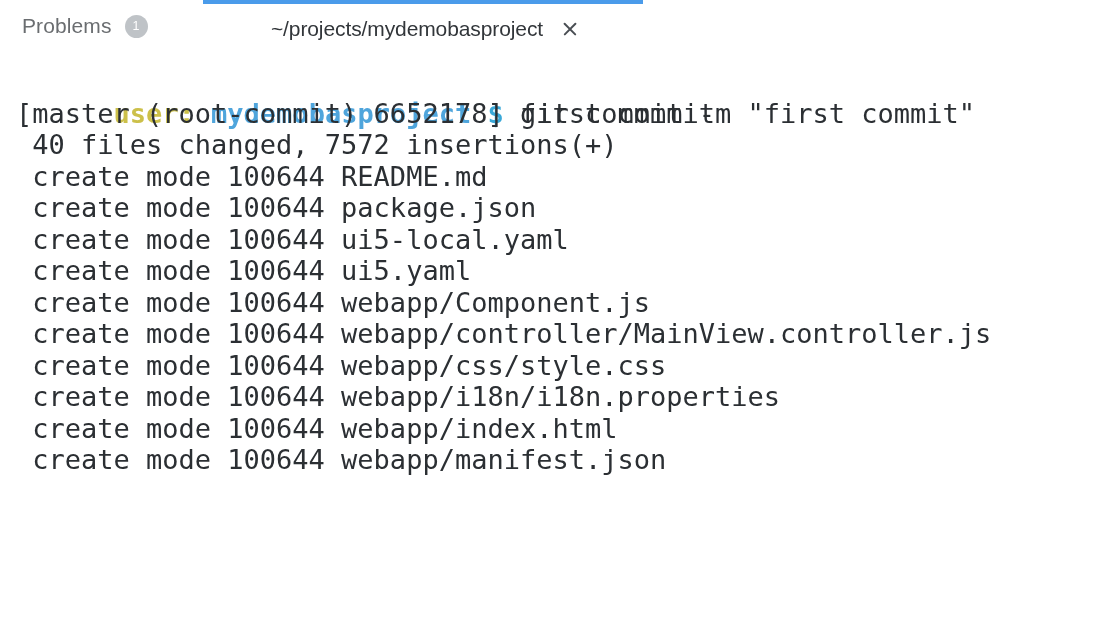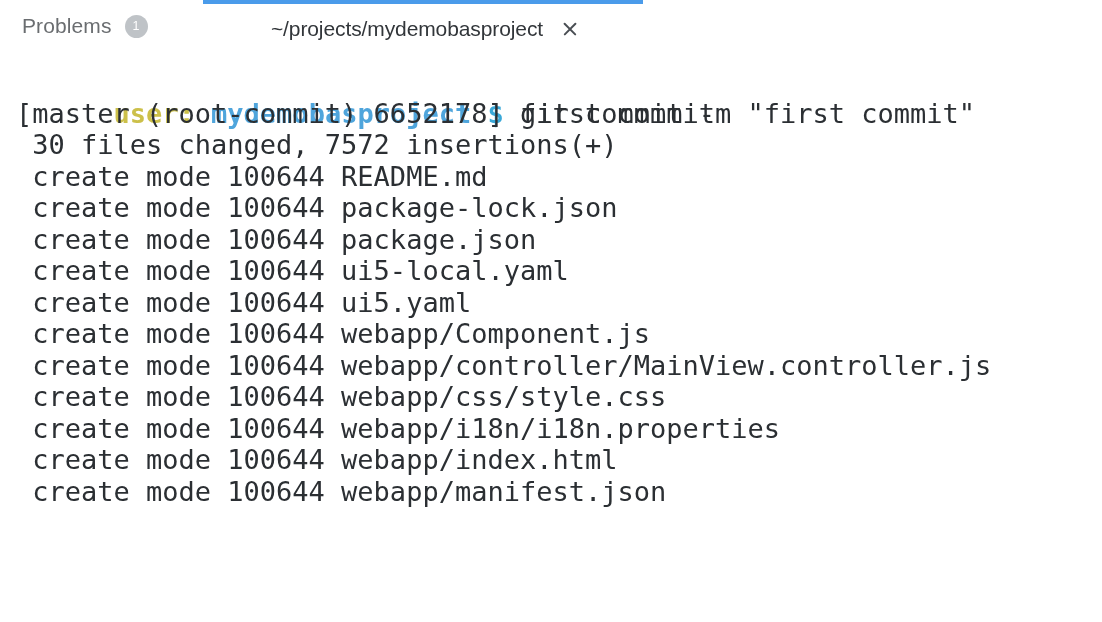--- a/index.html
+++ b/index.html
@@ -151,23 +151,22 @@
   </div>
 
   <div class="terminal">
 
     <div class="line">
       <span class="seg-user">user:</span><span class="seg-plain"> </span><span class="seg-path">mydemobasproject</span><span class="seg-plain"> </span><span class="seg-dollar">$</span><span class="seg-cmd"> git commit -m "first commit"</span>
     </div>
 
     <div>
       <div class="line">[master (root-commit) 6652178] first commit</div>
-      <div class="line"> 30 files changed, 7572 insertions(+)</div>
+      <div class="line"> 40 files changed, 7572 insertions(+)</div>
       <div class="line"> create mode 100644 README.md</div>
-      <div class="line"> create mode 100644 package-lock.json</div>
       <div class="line"> create mode 100644 package.json</div>
       <div class="line"> create mode 100644 ui5-local.yaml</div>
       <div class="line"> create mode 100644 ui5.yaml</div>
       <div class="line"> create mode 100644 webapp/Component.js</div>
       <div class="line"> create mode 100644 webapp/controller/MainView.controller.js</div>
       <div class="line"> create mode 100644 webapp/css/style.css</div>
       <div class="line"> create mode 100644 webapp/i18n/i18n.properties</div>
       <div class="line"> create mode 100644 webapp/index.html</div>
       <div class="line"> create mode 100644 webapp/manifest.json</div>
     </div>

